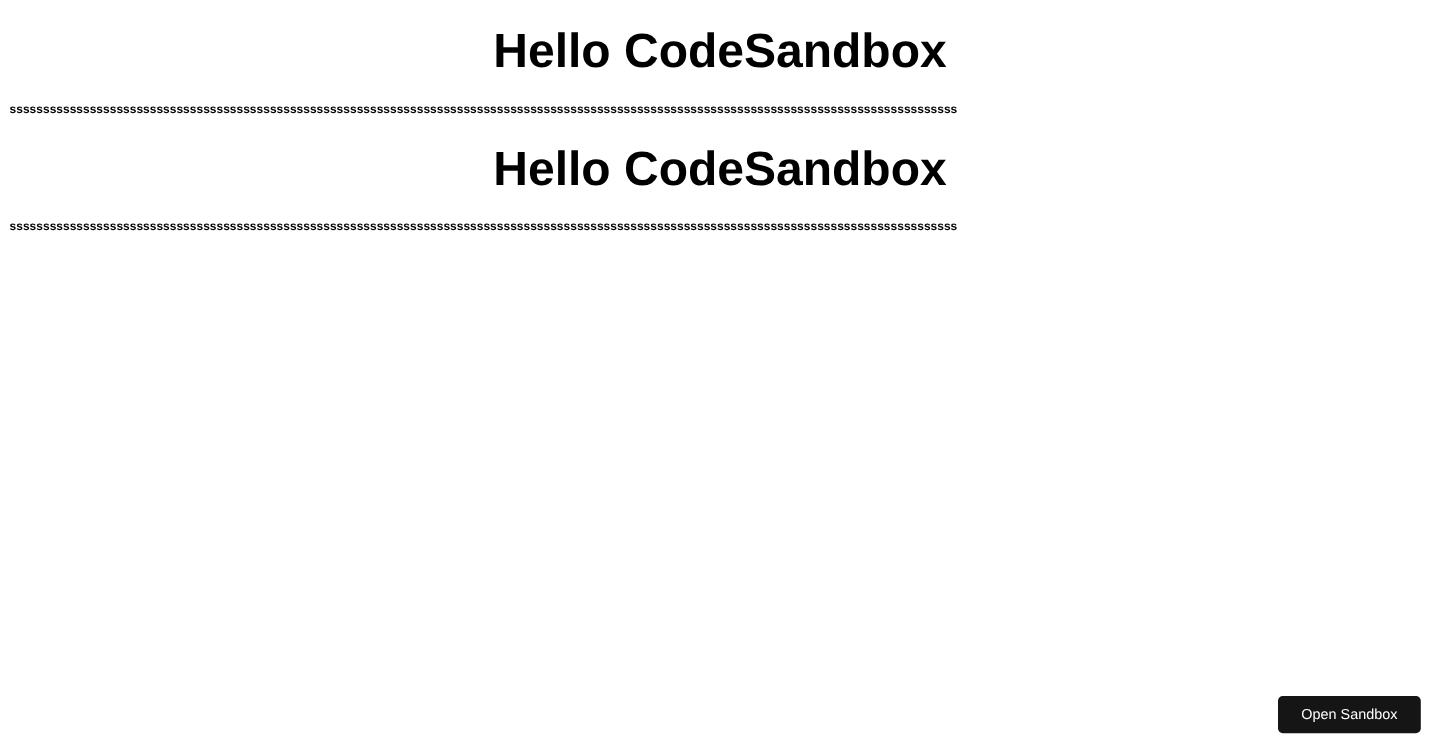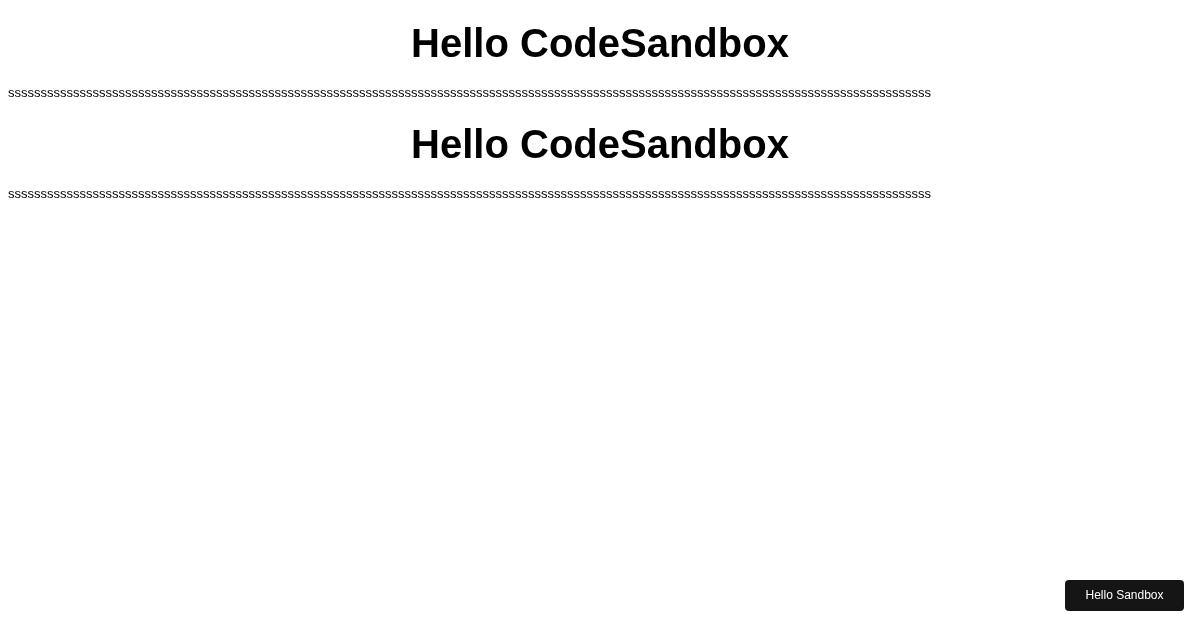--- a/index.html
+++ b/index.html
@@ -30,23 +30,23 @@
     line-height: 1.105;
     text-align: center;
     color: #000000;
     margin: 21px 0 21px 0;
     letter-spacing: 0px;
     white-space: nowrap;
   }
 
   .filler-line {
     font-family: "Liberation Sans", sans-serif;
-    font-size: 13px;
+    font-size: 10px;
     line-height: 1.15;
-    font-weight: normal;
+    font-weight: bold;
     color: #000000;
     margin: 16px 0 16px 0;
     white-space: nowrap;
     overflow: visible;
     letter-spacing: 0px;
   }
 
   .open-sandbox-button {
     position: absolute;
     left: 1065px;
@@ -76,13 +76,13 @@
   <h1 class="heading">Hello CodeSandbox</h1>
 
   <p class="filler-line">ssssssssssssssssssssssssssssssssssssssssssssssssssssssssssssssssssssssssssssssssssssssssssssssssssssssssssssssssssssssssssssssssssssssssssssss</p>
 
   <h1 class="heading">Hello CodeSandbox</h1>
 
   <p class="filler-line">ssssssssssssssssssssssssssssssssssssssssssssssssssssssssssssssssssssssssssssssssssssssssssssssssssssssssssssssssssssssssssssssssssssssssssssss</p>
 
 </div>
 
-<button class="open-sandbox-button">Hello Sandbox</button>
+<button class="open-sandbox-button">Open Sandbox</button>
 
 </body></html>

